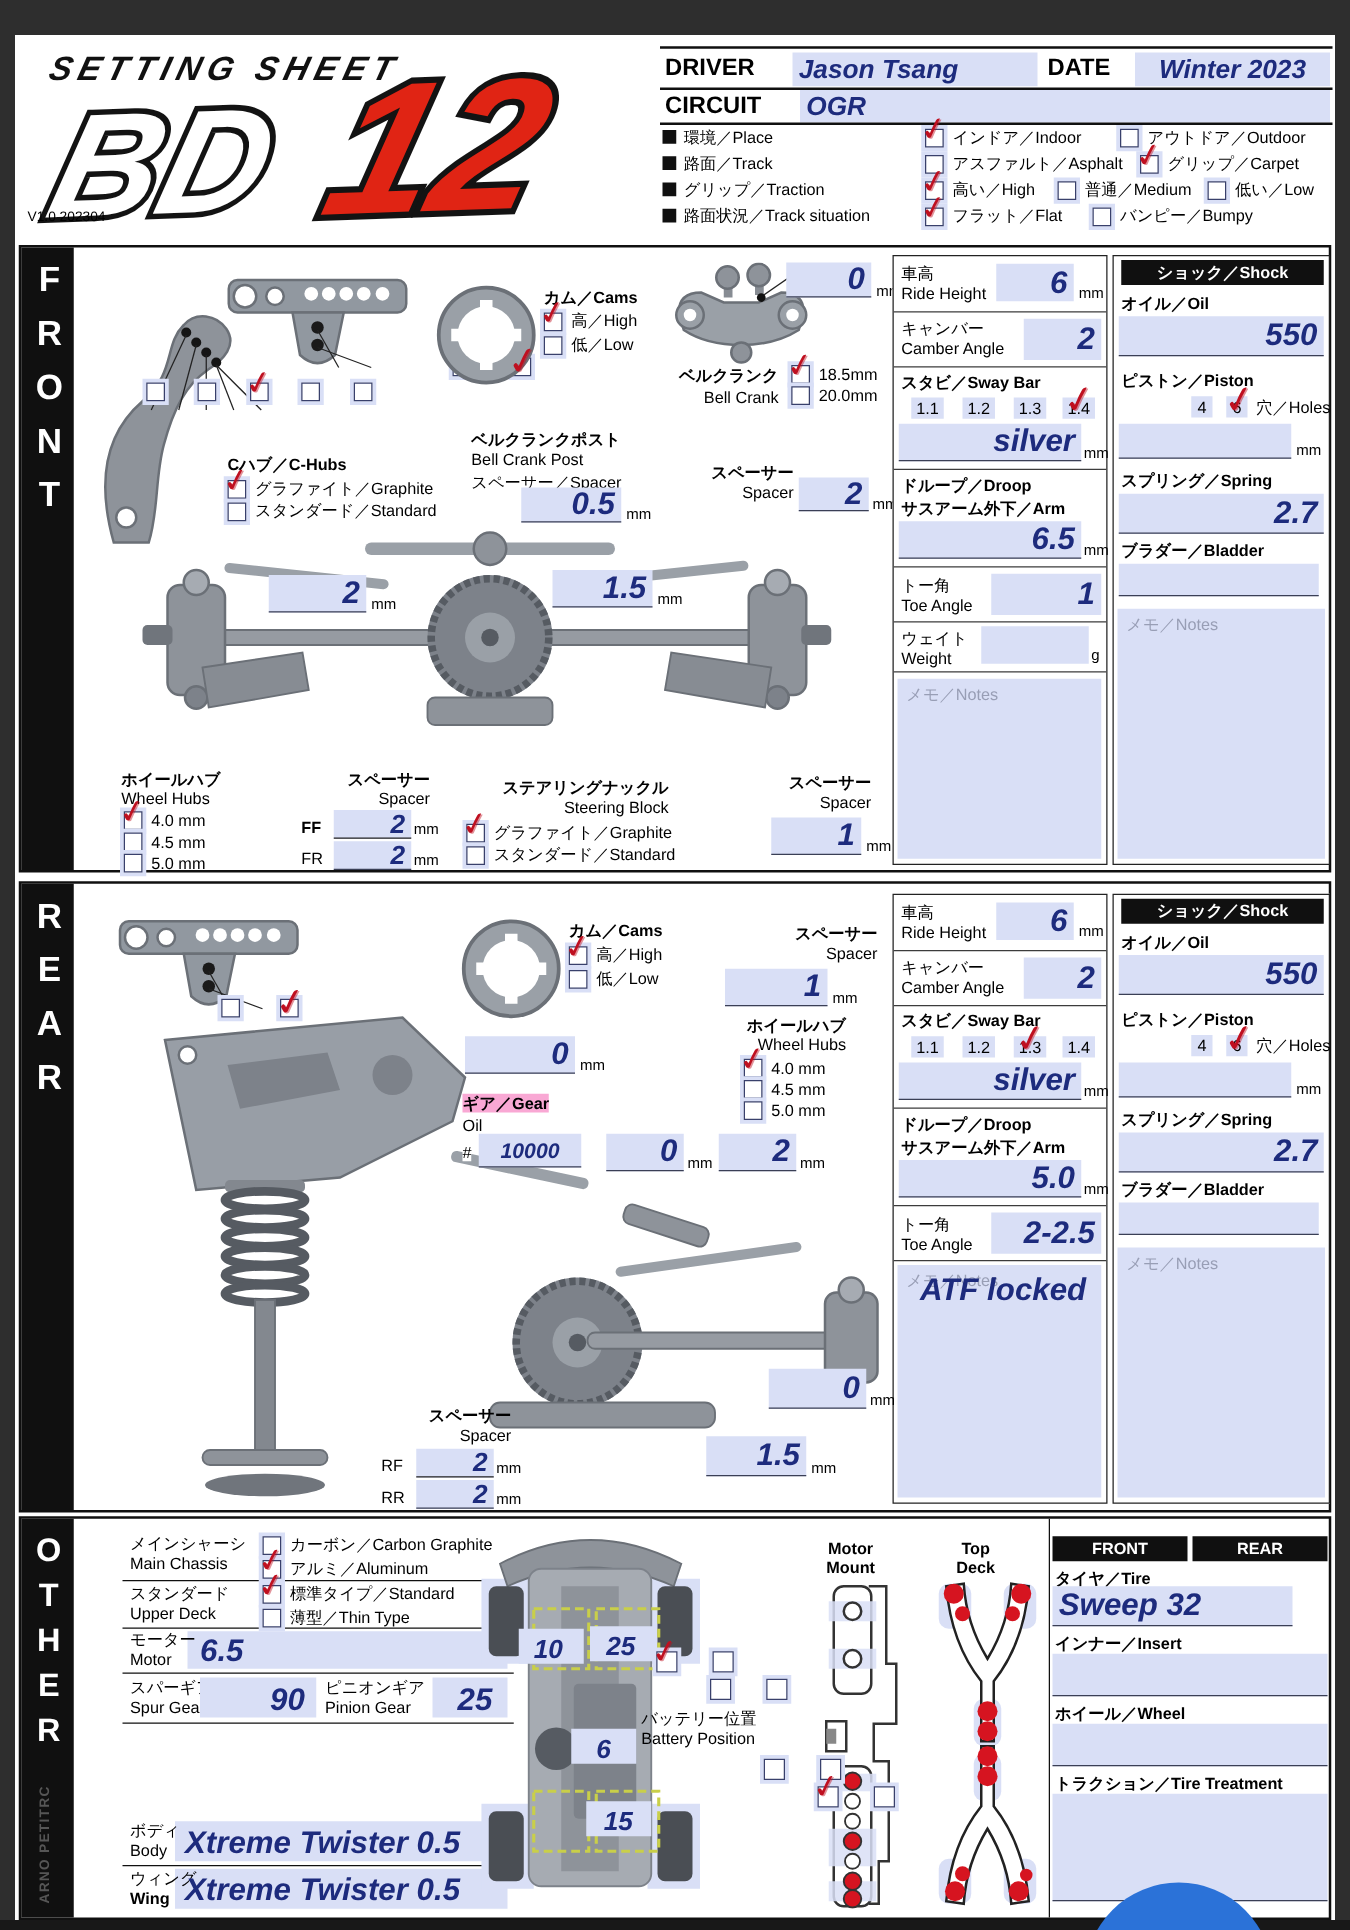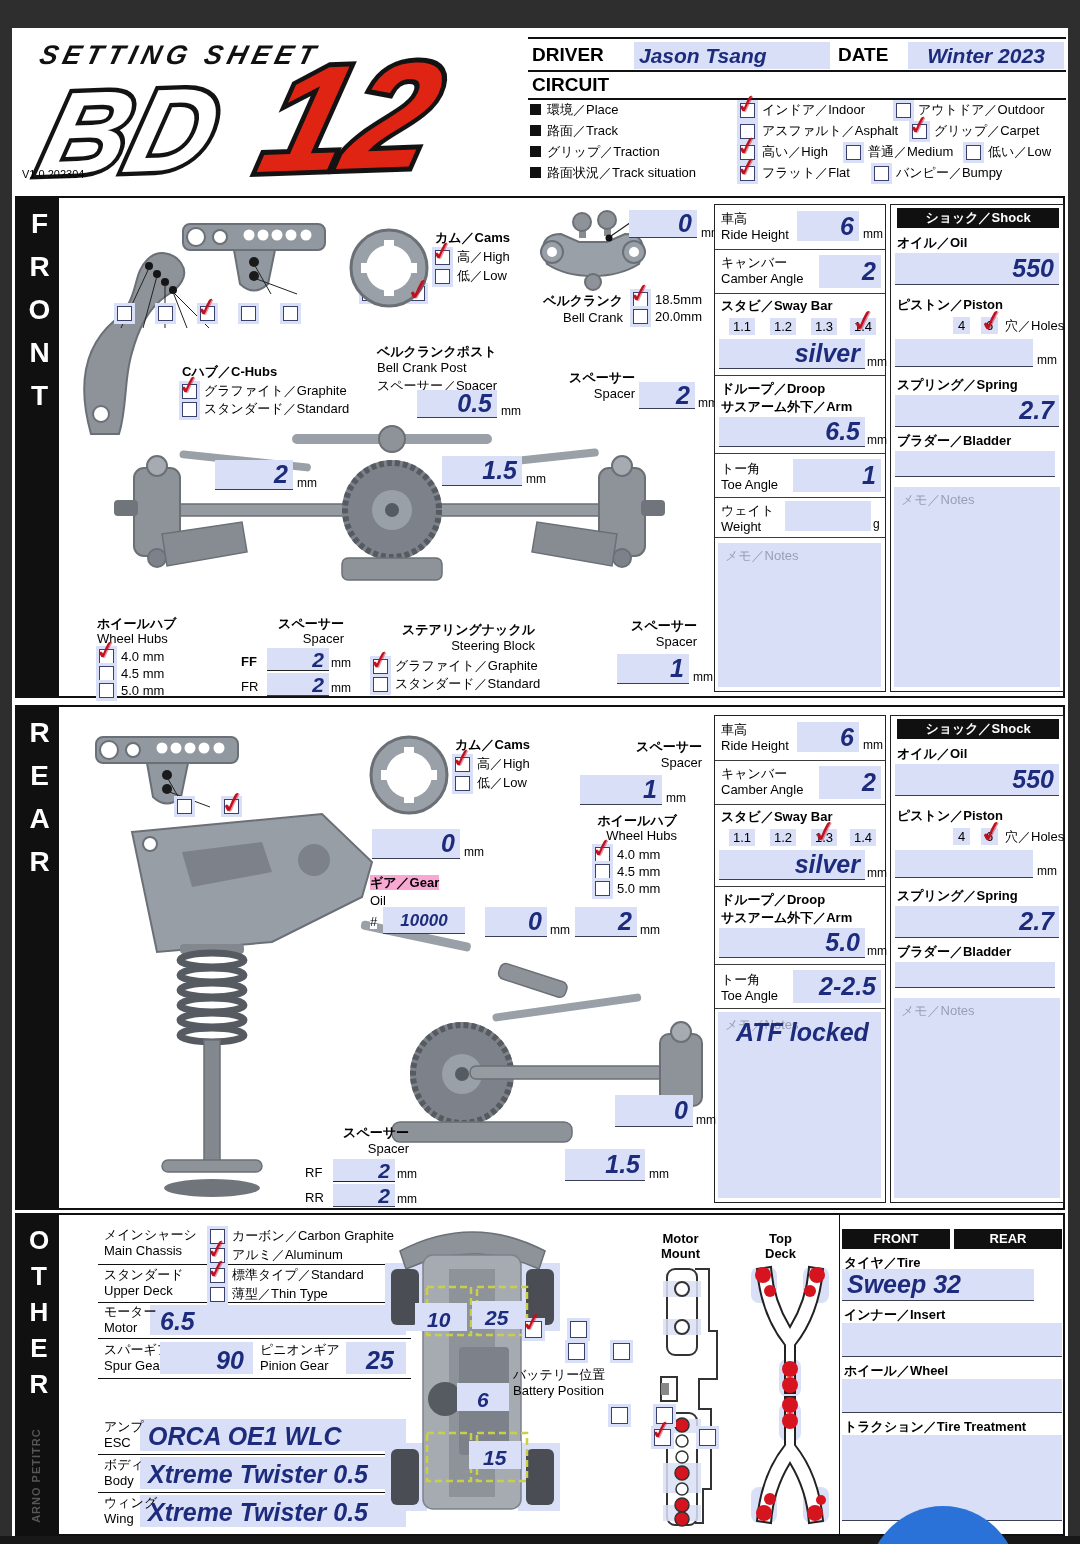--- a/index.html
+++ b/index.html
@@ -60,20 +60,23 @@
 <div class="abs lb b" style="left:532px;top:44px;font-size:19px;">DRIVER</div>
 <div class="vbox" style="left:634px;top:42px;width:196px;height:27px;justify-content:flex-start;border-bottom:none;">
       <span class="hv">Jason Tsang</span>
     </div>
 <div class="abs lb b" style="left:838px;top:44px;font-size:19px;">DATE</div>
 <div class="vbox" style="left:908px;top:42px;width:156px;height:27px;justify-content:center;border-bottom:none;">
       <span class="hv">Winter 2023</span>
     </div>
 <div class="abs rowline" style="left:528px;top:70px;width:538px;height:2px;"></div>
 <div class="abs lb b" style="left:532px;top:74px;font-size:19px;">CIRCUIT</div>
+<div class="vbox" style="left:640px;top:72px;width:424px;height:26px;justify-content:flex-start;border-bottom:none;">
+      <span class="hv">OGR</span>
+    </div>
 <div class="abs rowline" style="left:528px;top:98px;width:538px;height:2px;"></div>
 
 <div class="abs lb" style="left:530px;top:102px;"><span class="bullet"></span><span>環境／Place</span></div>
 <div class="opt" style="left:740px;top:101px;">
       <span class="cbw">
         <i class="ck">✓</i>
       </span>
       <span>インドア／Indoor</span>
     </div>
 <div class="opt" style="left:896px;top:101px;">
@@ -679,33 +682,28 @@
     <span class="hv hv-lg abs" style="left:62px;top:6px;">6.5</span>
   </div>
   <div class="orow" style="top:124px;height:40px;">
     <span class="l2 b abs" style="left:6px;top:3px;"><span>スパーギア</span><br><span style="font-weight:normal;">Spur Gear</span></span>
     <div class="hl abs" style="left:62px;top:3px;width:93px;height:32px;"></div>
     <span class="hv hv-lg abs" style="left:118px;top:9px;">90</span>
     <span class="l2 b abs" style="left:162px;top:3px;"><span>ピニオンギア</span><br><span style="font-weight:normal;">Pinion Gear</span></span>
     <div class="hl abs" style="left:248px;top:3px;width:60px;height:32px;"></div>
     <span class="hv hv-lg abs" style="left:268px;top:9px;">25</span>
   </div>
-  <div class="orow" style="top:202px;height:38px;">
-    <div class="hl abs" style="left:42px;top:2px;width:266px;height:32px;"></div>
-    <span class="l2 b abs" style="left:6px;top:2px;"><span>アンプ</span><br><span style="font-weight:normal;">ESC</span></span>
-    <span class="hv hv-lg abs" style="left:50px;top:7px;">ORCA OE1 WLC</span>
-  </div>
   <div class="orow" style="top:240px;height:38px;">
     <div class="hl abs" style="left:42px;top:2px;width:266px;height:32px;"></div>
     <span class="l2 b abs" style="left:6px;top:2px;"><span>ボディ</span><br><span style="font-weight:normal;">Body</span></span>
     <span class="hv hv-lg abs" style="left:50px;top:7px;">Xtreme Twister 0.5</span>
   </div>
   <div class="orow" style="top:278px;height:38px;border-bottom:none;">
     <div class="hl abs" style="left:42px;top:2px;width:266px;height:32px;"></div>
-    <span class="l2 b abs" style="left:6px;top:2px;"><span>ウィング</span><br><span style="font-weight:normal;">Wing</span></span>
+    <span class="l2 b abs" style="left:6px;top:2px;"><span>ウィング</span><br><span style="font-weight:bold;">Wing</span></span>
     <span class="hv hv-lg abs" style="left:50px;top:7px;">Xtreme Twister 0.5</span>
   </div>
 
   
   <svg class="abs" style="left:368px;top:12px;z-index:0;" width="175" height="302" viewBox="0 0 175 302">
     <rect x="0" y="36" width="42" height="68" fill="#d9dff6"></rect>
         <rect x="133" y="36" width="42" height="68" fill="#d9dff6"></rect>
     <rect x="0" y="216" width="42" height="68" fill="#d9dff6"></rect>
         <rect x="133" y="216" width="42" height="68" fill="#d9dff6"></rect>
     <path d="M15 24 Q87 -14 160 24 L154 42 Q87 12 21 42 Z" fill="#8e939a" stroke="#6b7077" stroke-width="1.5"></path>

